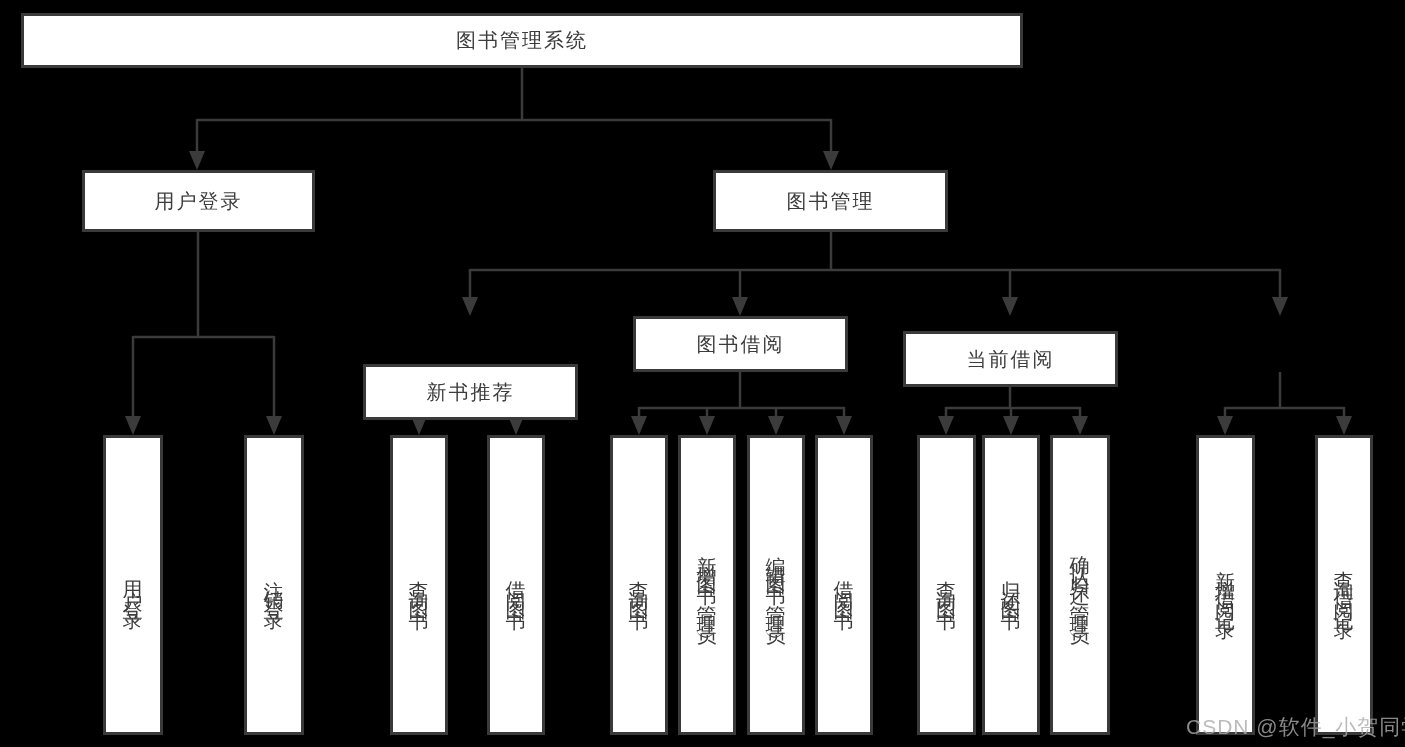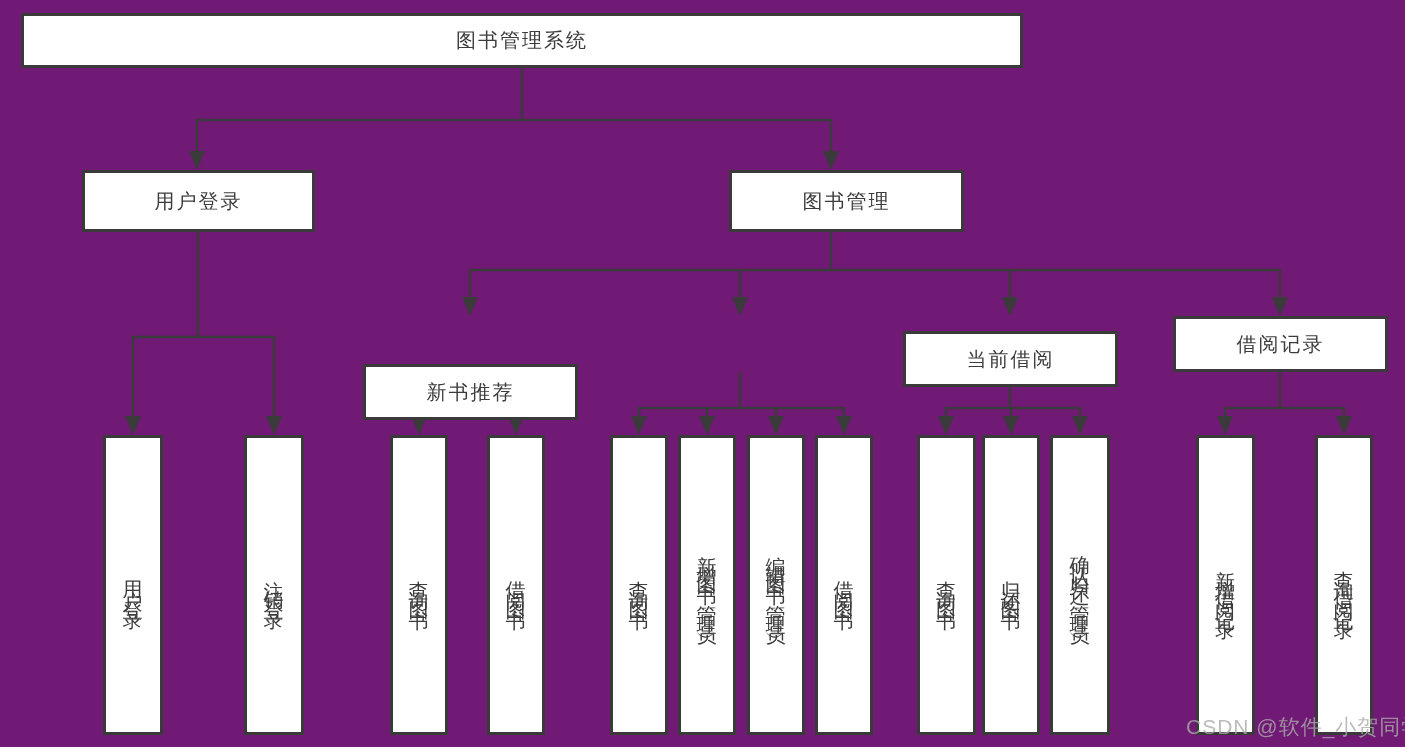--- a/index.html
+++ b/index.html
@@ -5,21 +5,21 @@
   html, body {
     margin: 0; padding: 0;
     width: 1405px; height: 747px;
     background: #ffffff;
     overflow: hidden;
     font-family: "Liberation Sans", "DejaVu Sans", sans-serif;
   }
   .stage {
     position: relative;
     width: 1405px; height: 747px;
-    background: #701a75;
+    background: #000000;
   }
   .connectors {
     position: absolute; left: 0; top: 0;
     width: 1405px; height: 747px;
     z-index: 0;
   }
   .node {
     position: absolute;
     box-sizing: border-box;
     background: #ffffff;
@@ -108,32 +108,32 @@
     </g>
   </svg>
 
   <div class="node hnode" style="left:21px; top:13px; width:1002px; height:55px;">
     <span>图书管理系统</span>
   </div>
 
   <div class="node hnode" style="left:82px; top:170px; width:233px; height:62px;">
     <span>用户登录</span>
   </div>
-  <div class="node hnode" style="left:729px; top:170px; width:235px; height:62px;">
+  <div class="node hnode" style="left:713px; top:170px; width:235px; height:62px;">
     <span>图书管理</span>
   </div>
 
   <div class="node hnode" style="left:363px; top:316px; width:215px; height:56px;margin-top:48px;">
     <span>新书推荐</span>
   </div>
+  <div class="node hnode" style="left:633px; top:316px; width:215px; height:56px;">
+    <span>图书借阅</span>
+  </div>
   <div class="node hnode" style="left:903px; top:316px; width:215px; height:56px;margin-top:15px;">
     <span>当前借阅</span>
-  </div>
-  <div class="node hnode" style="left:1173px; top:316px; width:215px; height:56px;">
-    <span>借阅记录</span>
   </div>
 
   <div class="node vnode" style="left:103px; top:435px; width:60px; height:300px;">
     <span>用户登录</span>
   </div>
   <div class="node vnode" style="left:244px; top:435px; width:60px; height:300px;">
     <span>注销登录</span>
   </div>
 
   <div class="node vnode" style="left:390px; top:435px; width:58px; height:300px;">

